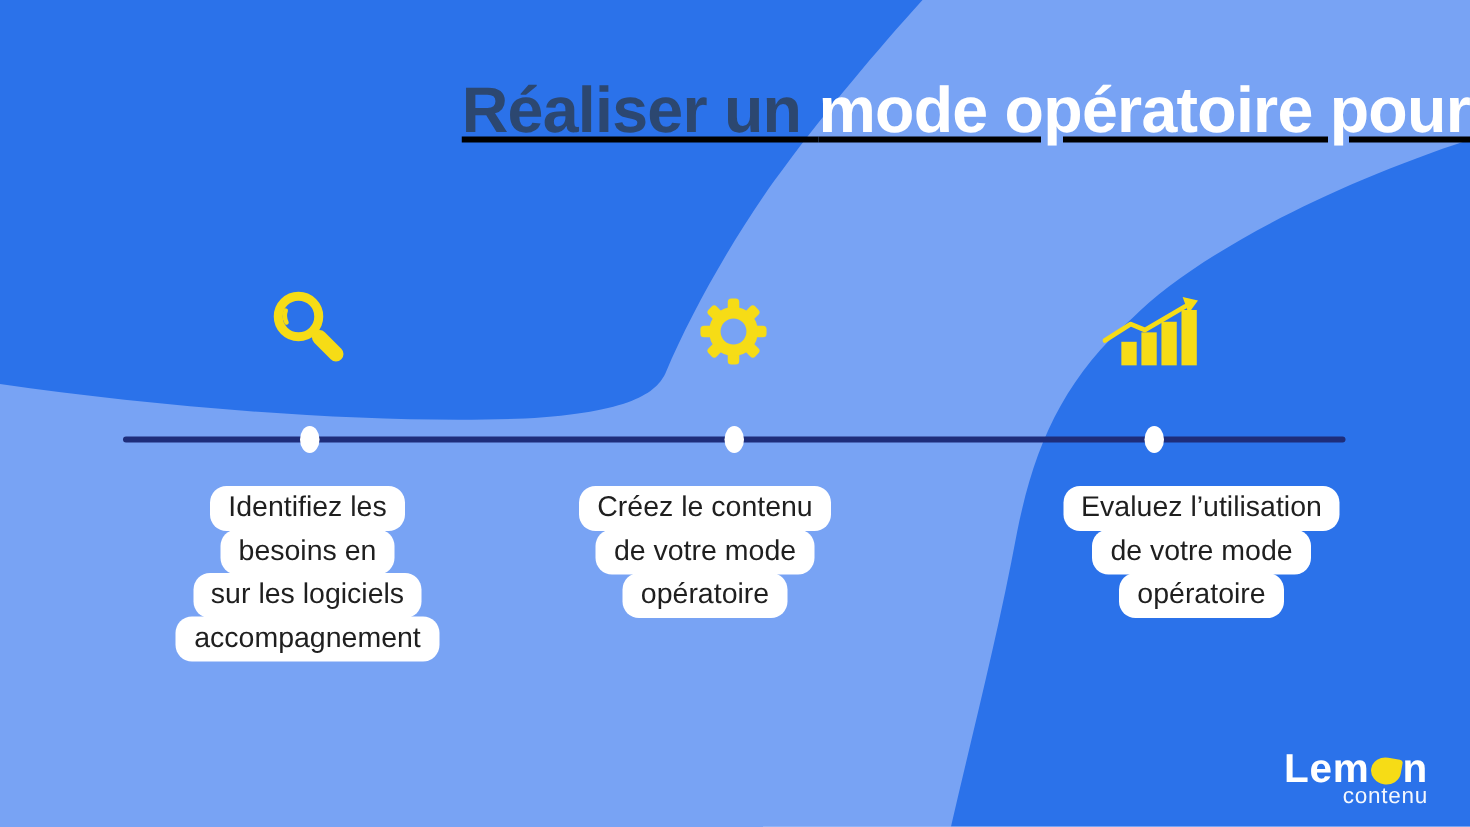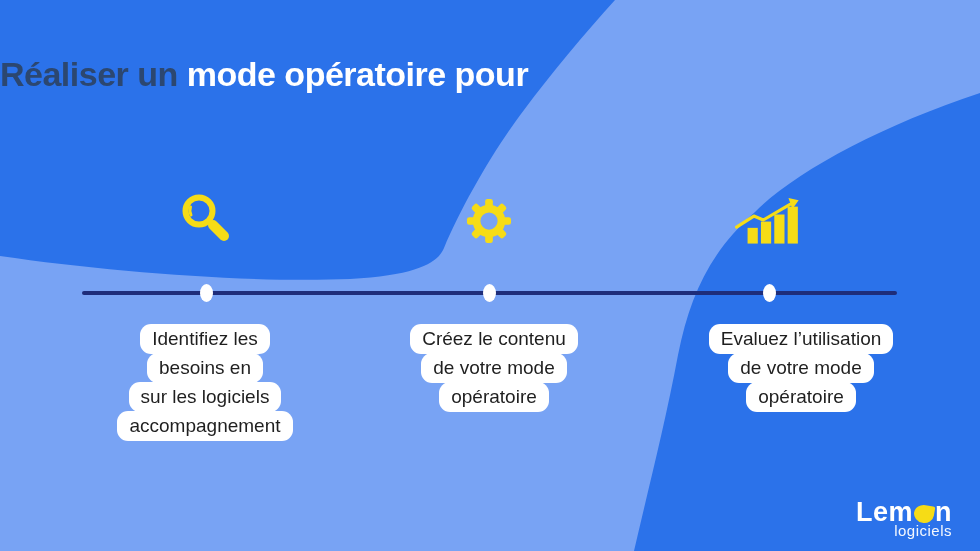--- a/index.html
+++ b/index.html
@@ -15,23 +15,24 @@
   .stage{
     position:relative;
     width:980px;height:551px;
     overflow:hidden;
     background:var(--light);
   }
   .bg-svg{position:absolute;inset:0;z-index:0;display:block;}
   
   .title{
     position:absolute;top:42px;left:0;width:100%;
-    text-align:left;z-index:2;
-    font-weight:bold;font-size:34px;line-height:64px;
+    text-align:right;z-index:2;
+    font-weight:bold;font-size:43px;line-height:64px;
     letter-spacing:-0.5px;
+    text-decoration:underline;
   }
   .t-navy{color:var(--navy);}
   .t-white{color:#ffffff;}
   
   .icon-wrap{position:absolute;z-index:2;}
   .icon-magnifier{left:176px;top:190px;}
   .icon-gear{left:466px;top:198px;}
   .icon-chart{left:735px;top:190px;}
   
   .timeline-line{
@@ -44,21 +45,21 @@
   }
   .dot-1{left:200px;}
   .dot-2{left:483px;}
   .dot-3{left:763px;}
   
   .step-label{
     position:absolute;top:324px;width:260px;z-index:2;
     display:flex;flex-direction:column;align-items:center;
   }
   .label-1{left:75px;}
-  .label-2{left:364px;}
+  .label-2{left:340px;}
   .label-3{left:671px;}
   .pill{
     background:#ffffff;color:var(--ink);
     font-size:19px;line-height:23px;
     padding:3px 12px 4px;border-radius:11px;
     white-space:nowrap;
   }
   .pill + .pill{margin-top:-1px;}
   
   .logo{
@@ -161,16 +162,16 @@
   </div>
 
   <div class="step-label label-3">
     <span class="pill">Evaluez l’utilisation</span>
     <span class="pill">de votre mode</span>
     <span class="pill">opératoire</span>
   </div>
 
   <div class="logo">
     <div class="logo-brand"><span>Lem</span><span class="lemon-glyph"></span><span>n</span></div>
-    <div class="logo-sub">logiciels</div>
+    <div class="logo-sub">contenu</div>
   </div>
 
 </div>
 
 </body></html>

